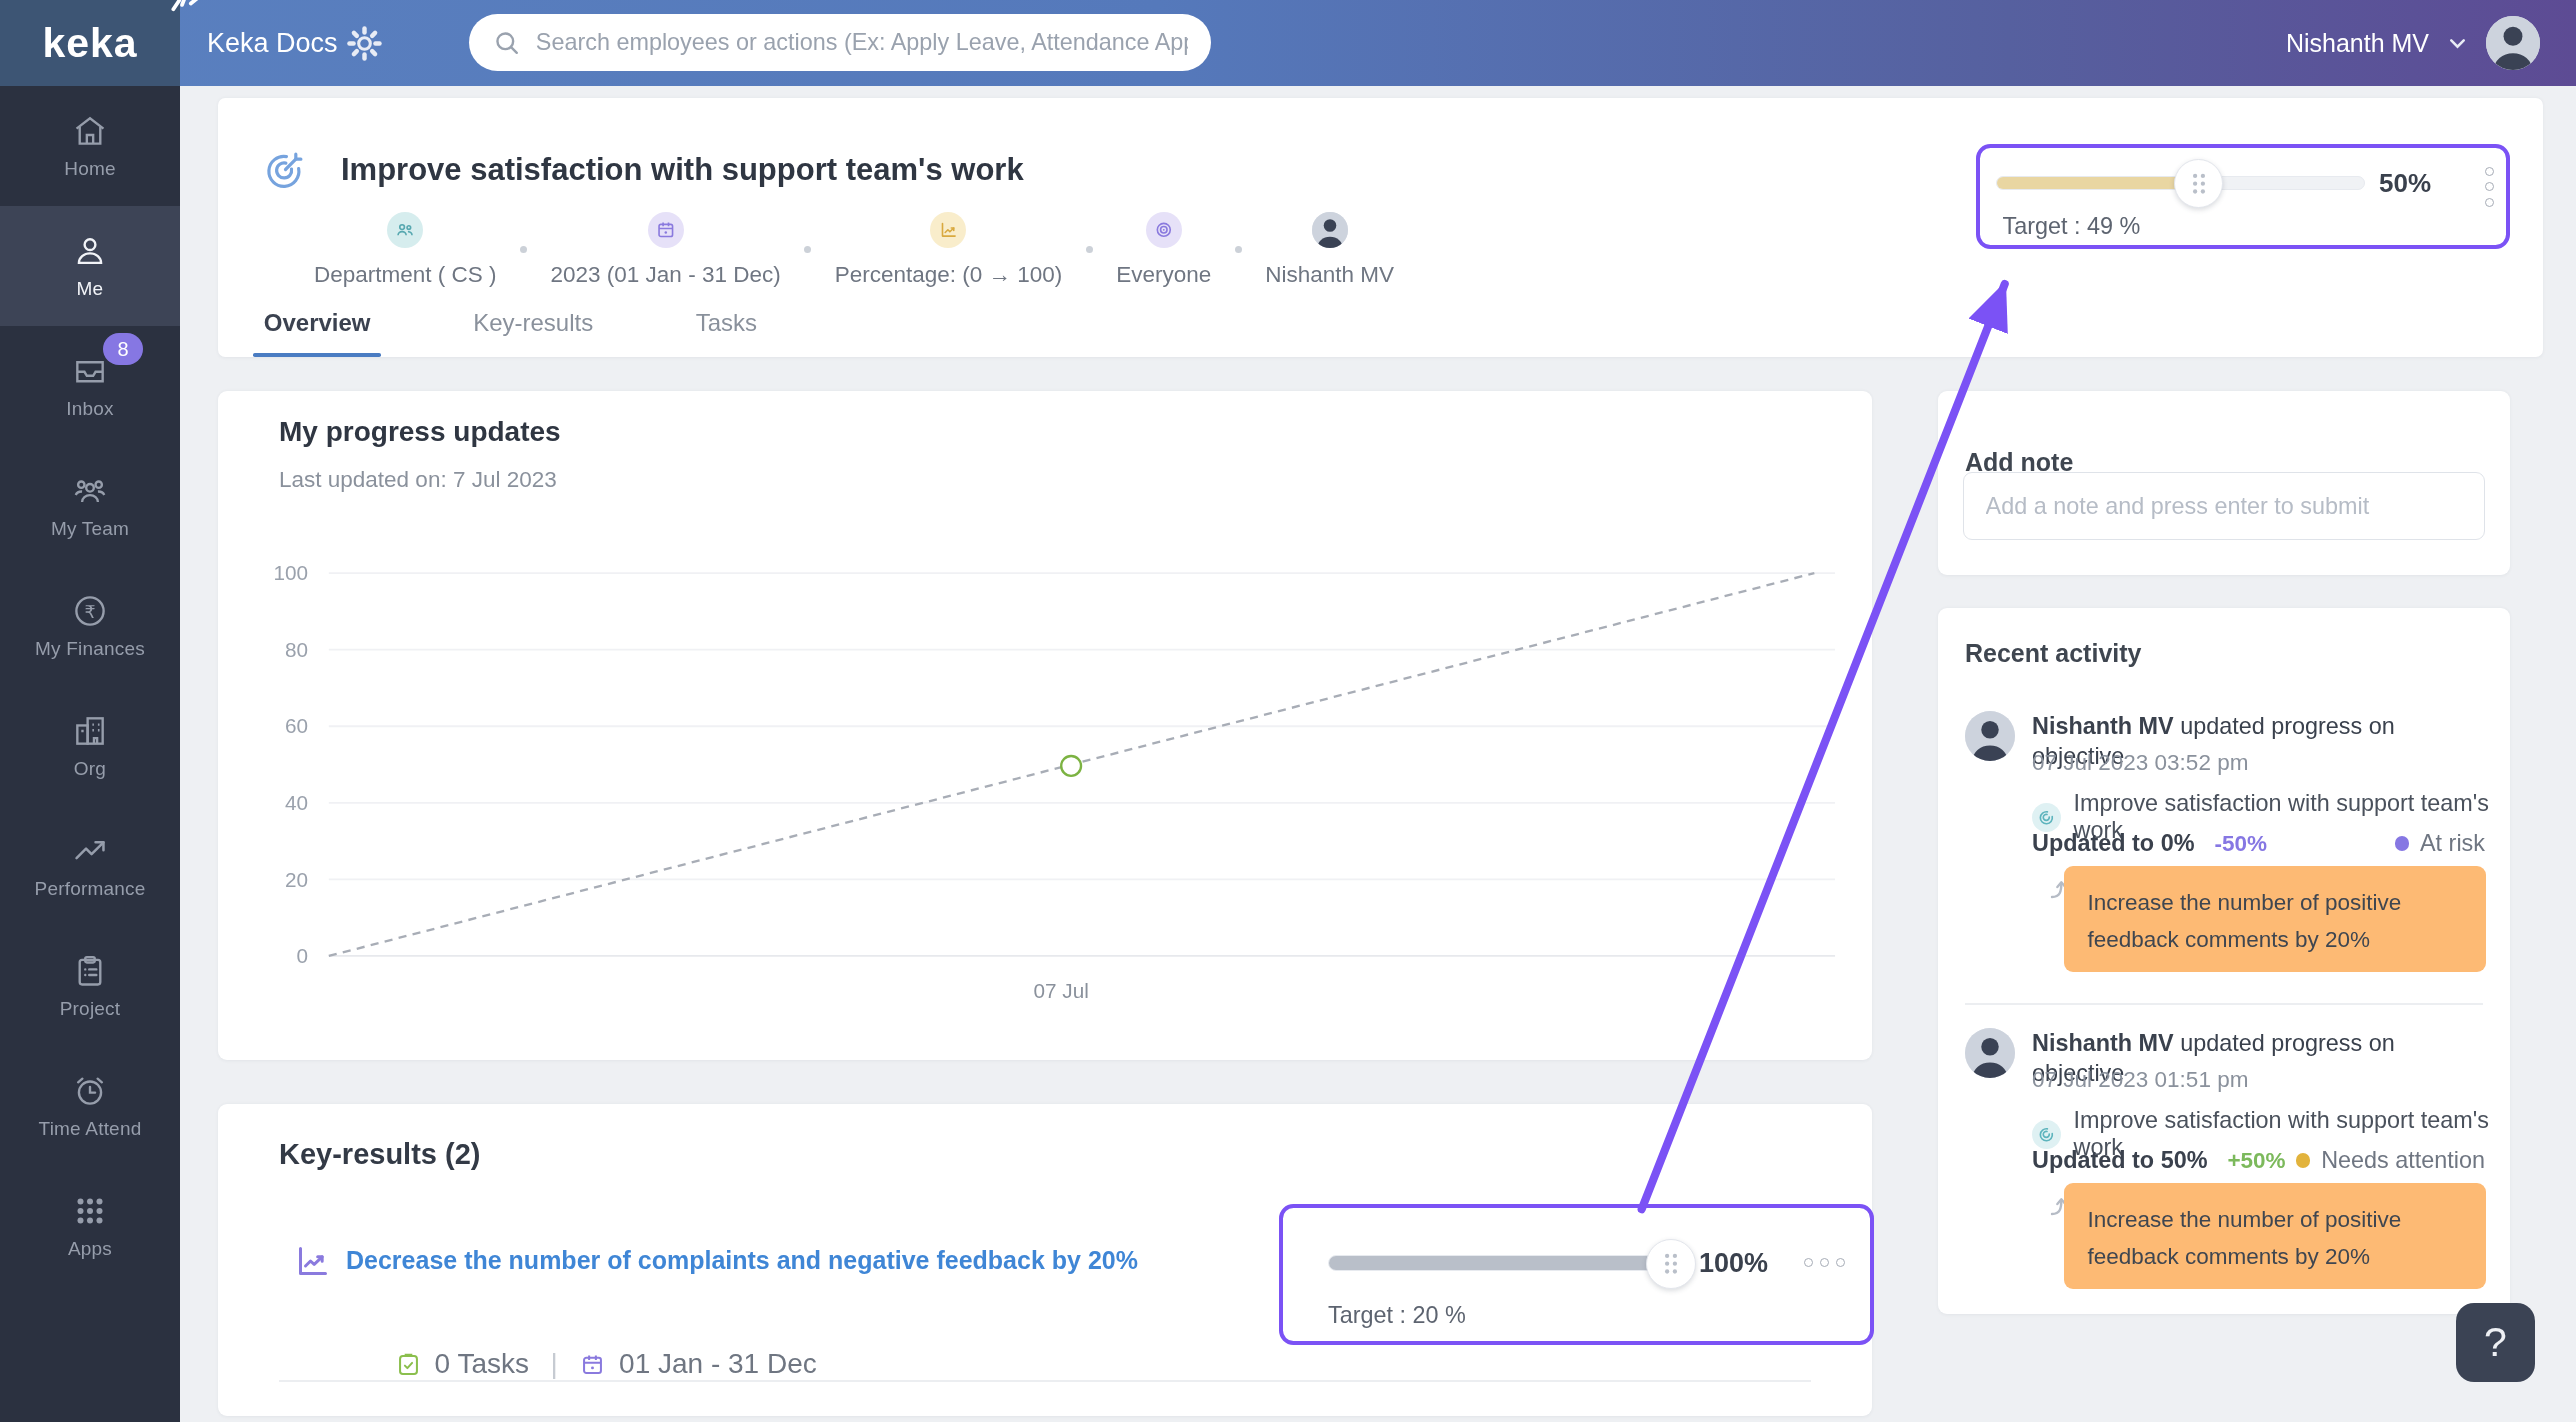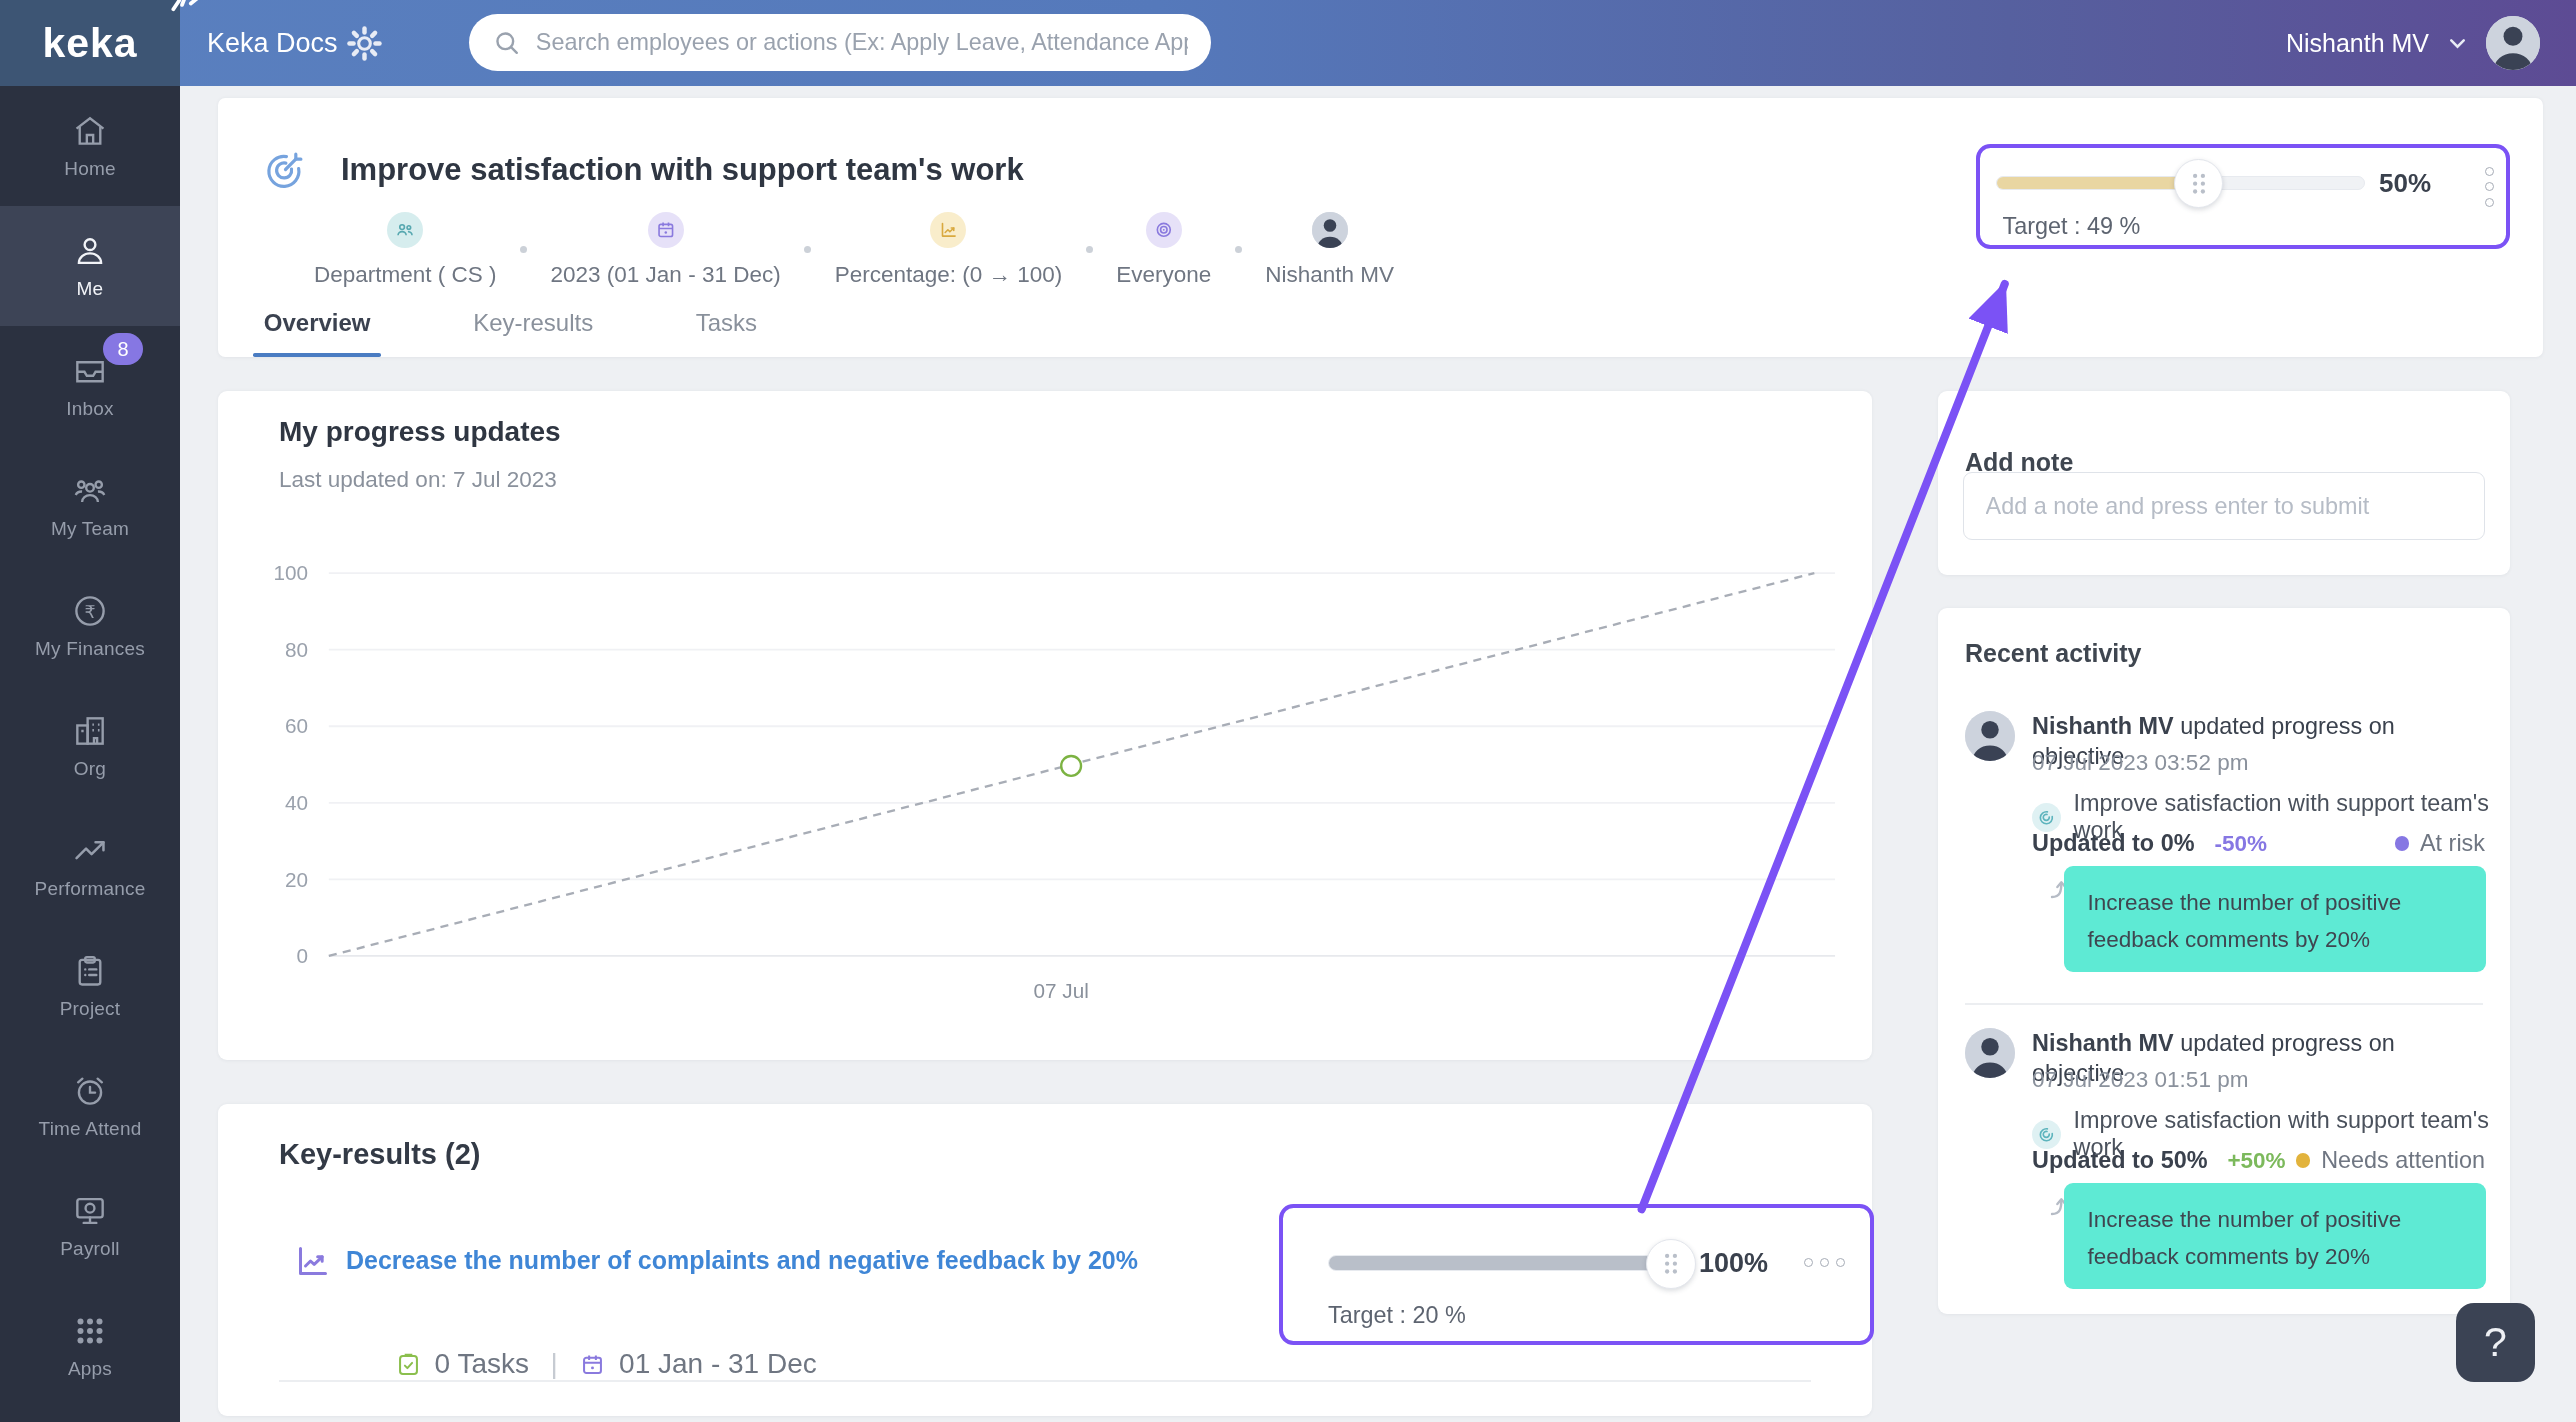--- a/index.html
+++ b/index.html
@@ -104,21 +104,21 @@
   .act-obj { position:absolute; left:94px; top:83px; display:flex; align-items:center; gap:12.6px;
     font-size:23.4px; color:#4a515c; }
   .act-obj .mini-target { width:29px; height:29px; border-radius:50%; background:#dff1f3; color:#5db4bd;
     display:flex; align-items:center; justify-content:center; flex:none; }
   .act-upd { position:absolute; left:94px; top:123px; font-size:23.4px; color:#3a414d; font-weight:600; }
   .act-delta { font-weight:600; margin-left:20px; font-size:22.5px; }
   .act-status { position:absolute; right:25px; top:123px; display:flex; align-items:center; gap:10.8px;
     font-size:23.4px; color:#6f7682; }
   .status-dot { width:14.4px; height:14.4px; border-radius:50%; }
   .reply-icon { position:absolute; left:106px; top:166px; width:32px; height:32px; color:#b6bcc6; }
-  .reply-box { position:absolute; left:126px; top:159px; width:422px; height:106px; background:#5eead4;
+  .reply-box { position:absolute; left:126px; top:159px; width:422px; height:106px; background:#fdba74;
     border-radius:9px; padding:18px 23.4px; font-size:22.5px; color:#3f4650; line-height:1.65; }
   .act-divider { position:absolute; left:27px; width:518px; height:1.8px; background:#eceef1; }
 
   .help-btn { position:absolute; left:2456px; top:1303px; width:79px; height:79px; background:#3b4354;
     border-radius:18px; display:flex; align-items:center; justify-content:center; color:#eef0f4;
     font-size:41px; z-index:45; cursor:pointer; }
 
   .arrow-overlay { position:absolute; left:0; top:0; width:2576px; height:1423px; z-index:50; pointer-events:none; }
 
   svg.icon { display:block; width:100%; height:100%; }
@@ -259,30 +259,20 @@
     </div>
     <div class="s-item">
       <span class="s-icon">
           <svg class="icon" viewBox="0 0 24 24" fill="none" stroke="currentColor" stroke-width="1.5" stroke-linecap="round">
             <circle cx="12" cy="13" r="7"></circle>
             <path d="M12 9.5 V13 H15.2"></path>
             <path d="M4.5 6.5 L7.2 4.2 M19.5 6.5 L16.8 4.2"></path>
           </svg>
         </span>
       <span class="s-label">Time Attend</span>
-    </div>
-    <div class="s-item">
-      <span class="s-icon">
-          <svg class="icon" viewBox="0 0 24 24" fill="none" stroke="currentColor" stroke-width="1.5">
-            <rect x="4" y="4.5" width="16" height="11.5" rx="1.5"></rect>
-            <circle cx="12" cy="10.2" r="2.8"></circle>
-            <path d="M12 16 v3 M8 19.5 h8" stroke-linecap="round"></path>
-          </svg>
-        </span>
-      <span class="s-label">Payroll</span>
     </div>
     <div class="s-item">
       <span class="s-icon">
           <svg class="icon" viewBox="0 0 24 24" fill="currentColor">
             <g>
               <circle cx="6" cy="6" r="1.9"></circle>
               <circle cx="12" cy="6" r="1.9"></circle>
               <circle cx="18" cy="6" r="1.9"></circle>
               <circle cx="6" cy="12" r="1.9"></circle>
               <circle cx="12" cy="12" r="1.9"></circle>

